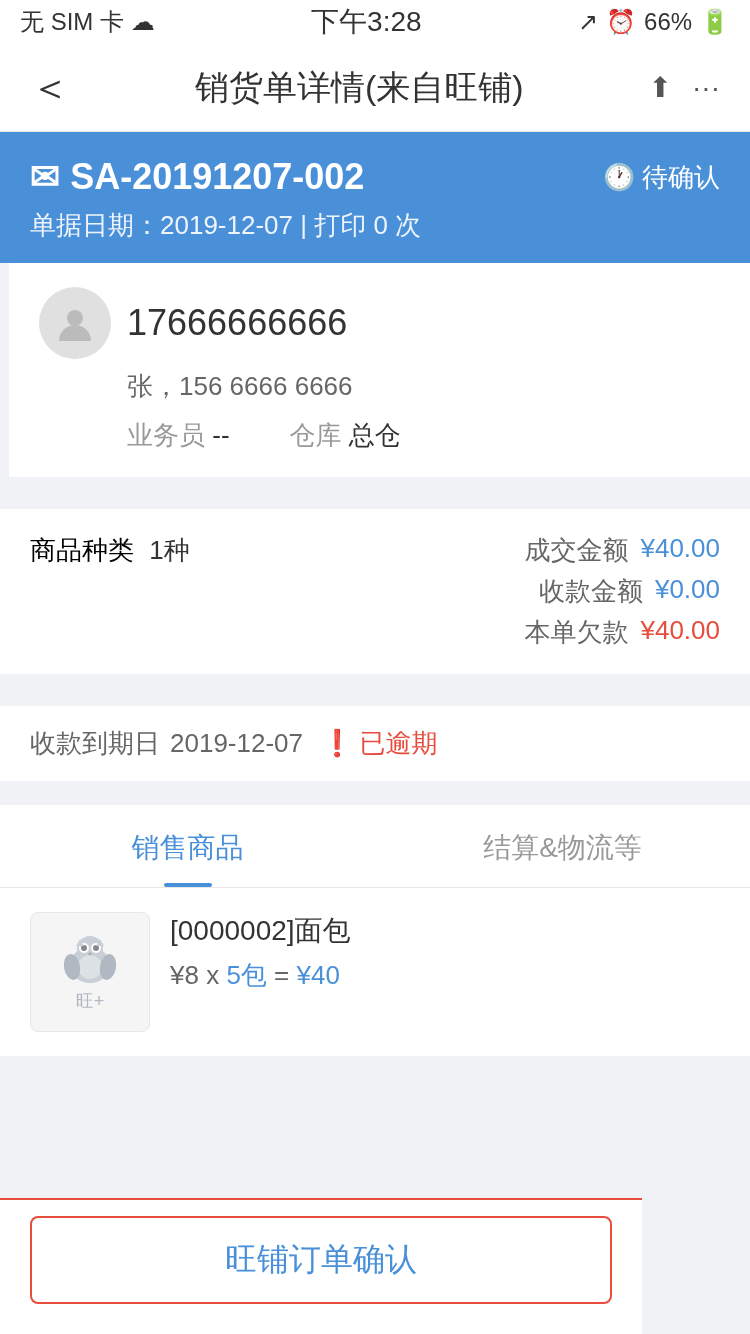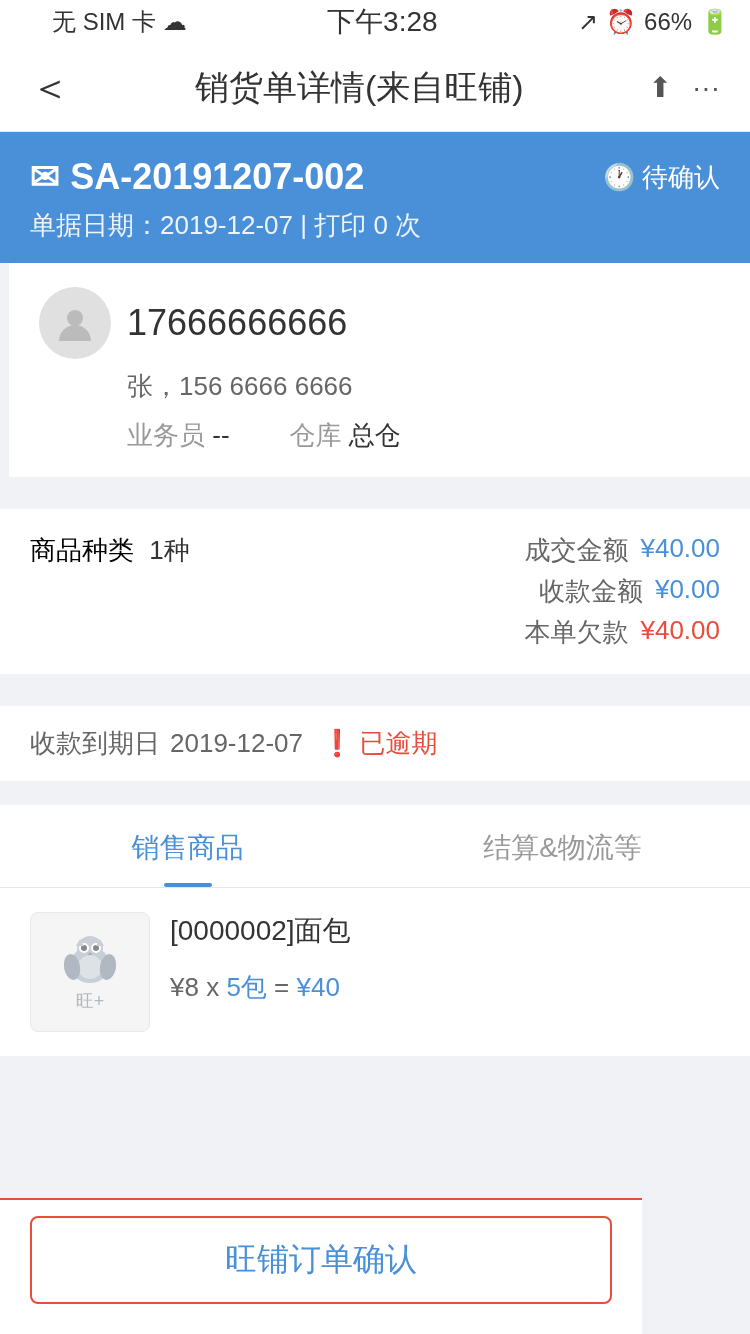--- a/index.html
+++ b/index.html
@@ -18,21 +18,21 @@
       width: 100%;
       height: 44px;
       background: #fff;
       display: flex;
       align-items: center;
       justify-content: space-between;
       padding: 0 20px;
       font-size: 24px;
       color: #333;
     }
-    .status-left { display: flex; align-items: center; gap: 8px; margin-left: 32px; }
+    .status-left { display: flex; align-items: center; gap: 8px; }
     .status-center { font-size: 28px; font-weight: 500; }
     .status-right { display: flex; align-items: center; gap: 8px; font-size: 24px; }
 
     
     .nav-bar {
       width: 100%;
       height: 88px;
       background: #fff;
       display: flex;
       align-items: center;
@@ -260,21 +260,21 @@
     .product-owl-text {
       font-size: 18px;
       margin-top: 4px;
     }
     .product-info {
       flex: 1;
     }
     .product-name {
       font-size: 28px;
       color: #333;
-      margin-bottom: 20px;
+      margin-bottom: 8px;
     }
     .product-price-row {
       font-size: 26px;
       color: #666;
     }
     .price-highlight { color: #4a90d9; }
     .price-total { color: #4a90d9; font-weight: 500; }
 
     
     .gray-area {

